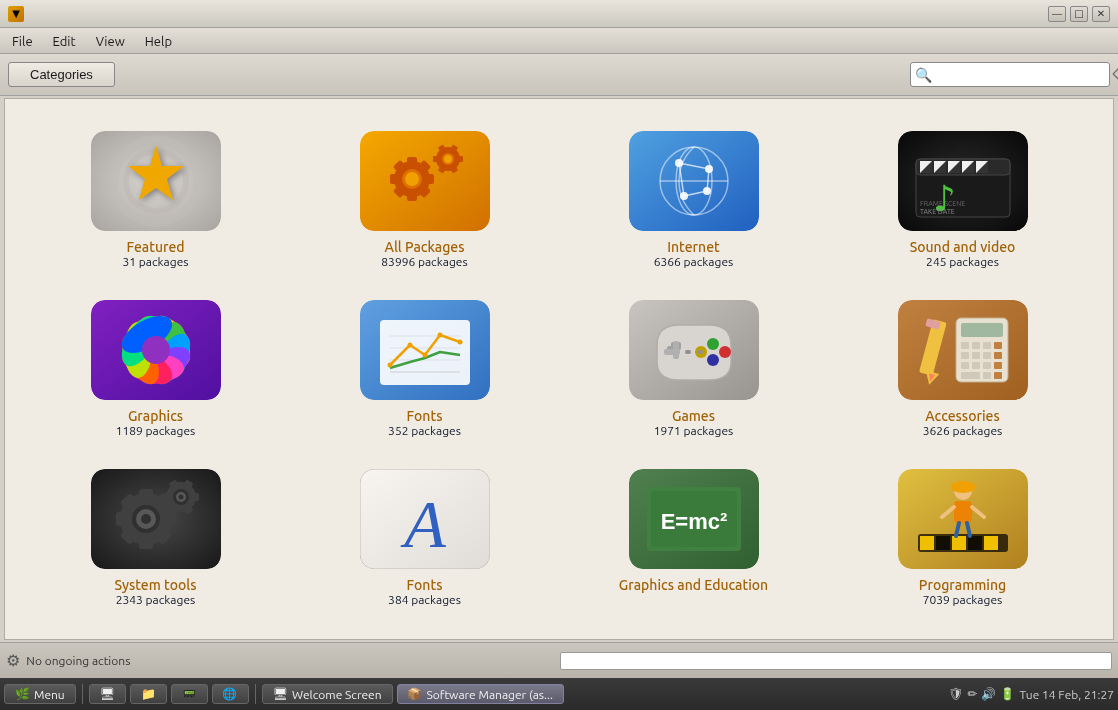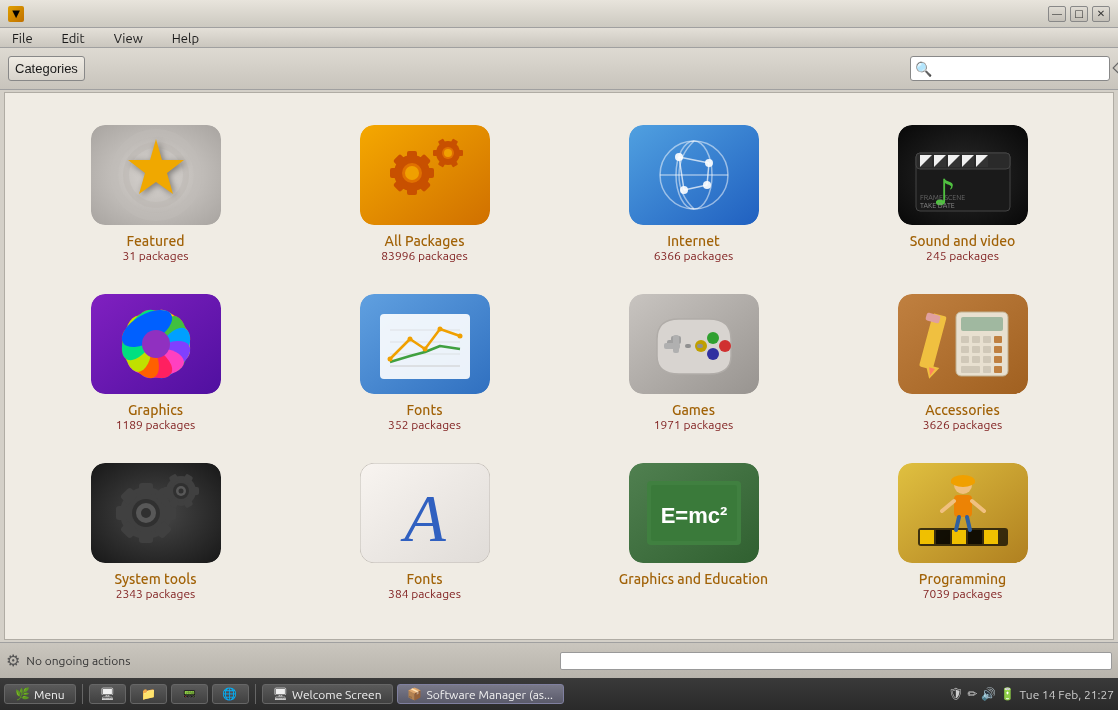--- a/index.html
+++ b/index.html
@@ -48,26 +48,26 @@
       border-radius: 2px;
       cursor: pointer;
       display: flex; align-items: center; justify-content: center;
       font-size: 10px;
       color: #333;
     }
 
     
     .menu-bar {
       background: linear-gradient(to bottom, #e4e0d8, #cac6be);
-      height: 20px;
+      height: 26px;
       display: flex;
       align-items: center;
       padding: 0 4px;
       border-bottom: 1px solid #a0a0a0;
-      gap: 13px;
+      gap: 4px;
     }
     .menu-item {
       padding: 2px 8px;
       color: #1a1a1a;
       cursor: pointer;
       border-radius: 2px;
       font-size: 13px;
     }
 
     
@@ -77,21 +77,21 @@
       display: flex;
       align-items: center;
       padding: 0 8px;
       border-bottom: 1px solid #a0a0a0;
       justify-content: space-between;
     }
     .categories-btn {
       background: linear-gradient(to bottom, #f0ece4, #d8d4cc);
       border: 1px solid #888;
       border-radius: 3px;
-      padding: 4px 6px;
+      padding: 4px 21px;
       cursor: pointer;
       font-size: 13px;
       color: #1a1a1a;
     }
     .search-box {
       display: flex;
       align-items: center;
       background: white;
       border: 1px solid #888;
       border-radius: 3px;
@@ -136,21 +136,21 @@
       border-radius: 4px;
     }
     .category-label {
       font-size: 14px;
       color: #a16207;
       text-align: center;
       font-weight: 500;
     }
     .category-count {
       font-size: 12px;
-      color: #7f1d1d;
+      color: #0f172a;
       text-align: center;
     }
 
     
     .taskbar {
       background: linear-gradient(to bottom, #cac6be, #b8b4ac);
       height: 36px;
       display: flex;
       align-items: center;
       border-top: 1px solid #a0a0a0;

